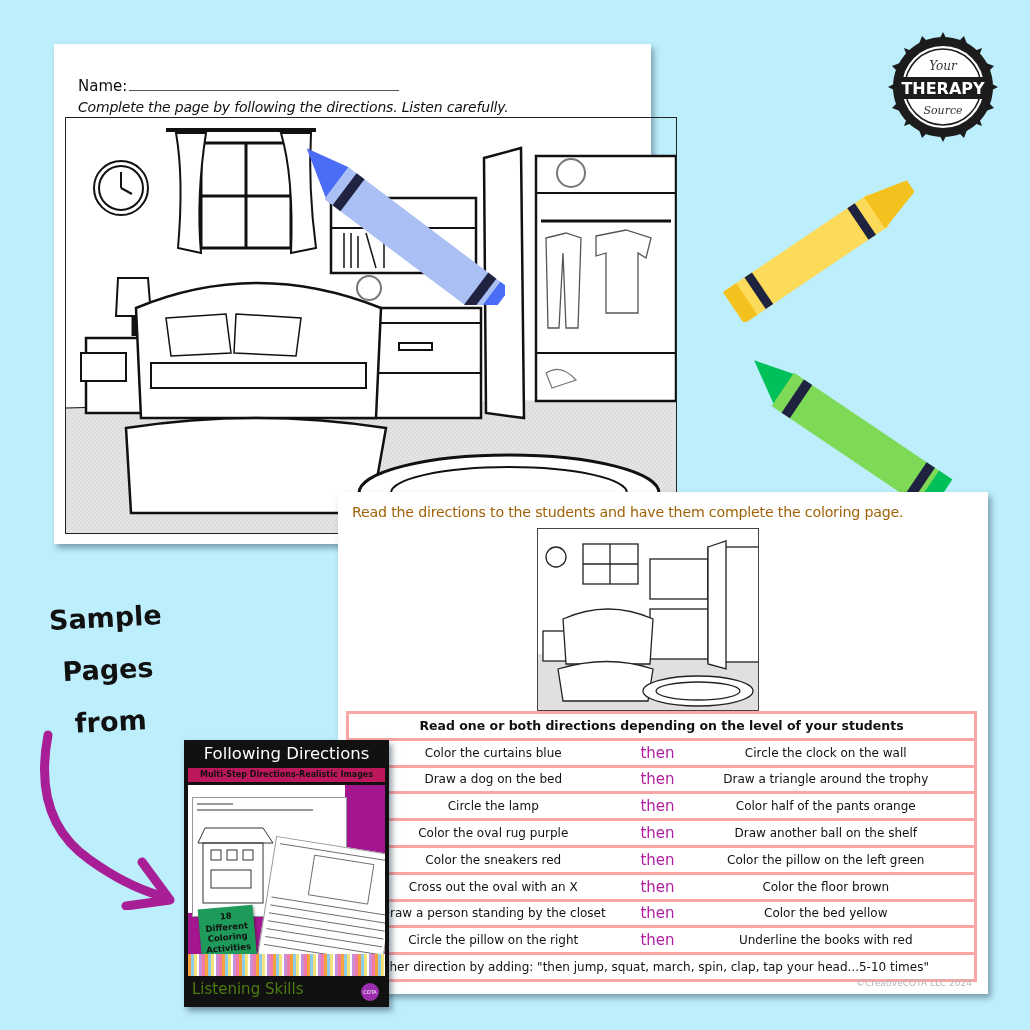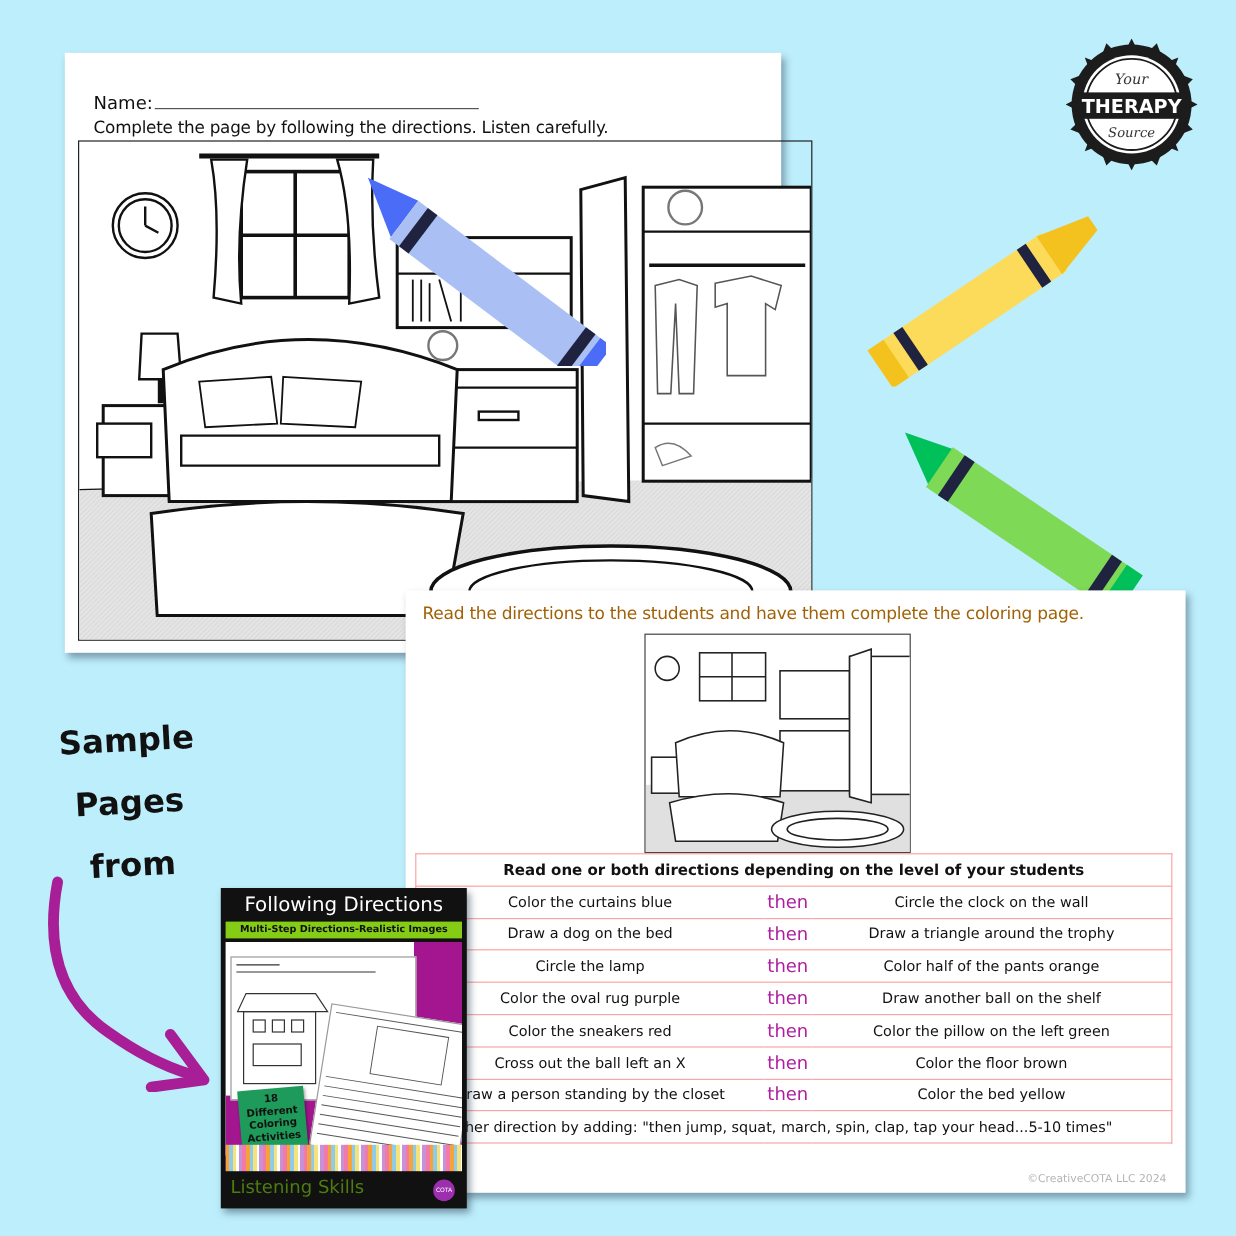--- a/index.html
+++ b/index.html
@@ -5,40 +5,40 @@
   * { box-sizing: border-box; margin: 0; padding: 0; }
   html, body { width: 1030px; height: 1030px; overflow: hidden; }
   body { background: #bdeefc; font-family: "DejaVu Sans", sans-serif; position: relative; }
 
   .page { position: absolute; background: #ffffff; box-shadow: 3px 4px 6px rgba(40,60,80,0.45); }
 
   
   #page1 { left: 54px; top: 44px; width: 597px; height: 500px; }
   #page1 .name-line { position: absolute; left: 24px; top: 33px; font-size: 15px; color: #111; }
   #page1 .name-line .uline { display: inline-block; width: 270px; border-bottom: 1px solid #555; height: 12px; margin-left: 2px; }
-  #page1 .instr { position: absolute; left: 24px; top: 55px; font-size: 14px; color: #111; letter-spacing: -0.2px; }
+  #page1 .instr { position: absolute; left: 24px; top: 55px; font-size: 14px; color: #111; letter-spacing: -0.2px; font-style: italic; }
   #page1 .frame { position: absolute; left: 11px; top: 73px; width: 612px; height: 417px; border: 1.5px solid #222; overflow: hidden; }
 
   
   #page2 { left: 338px; top: 492px; width: 650px; height: 502px; }
   #page2 .instr { position: absolute; left: 14px; top: 12px; font-size: 14.2px; color: #a16207; letter-spacing: -0.2px; white-space: nowrap; }
   #page2 .thumb { position: absolute; left: 199px; top: 36px; width: 222px; height: 183px; border: 1.5px solid #444; overflow: hidden; }
   #page2 table { position: absolute; left: 8px; top: 219px; width: 631px; border-collapse: collapse; }
-  #page2 td { border: 1px solid #fca5a5; height: 26.8px; font-size: 12px; color: #111; text-align: center; white-space: nowrap; }
+  #page2 td { border: 3px solid #fca5a5; height: 26.8px; font-size: 12px; color: #111; text-align: center; white-space: nowrap; }
   #page2 td.head { font-weight: bold; font-size: 12.5px; }
   #page2 td.then { color: #b01ea0; font-size: 15px; width: 40px; border-left: none; border-right: none; }
   #page2 td.left { border-right: none; width: 290px; }
   #page2 td.right { border-left: none; }
   #page2 td.foot { text-align: left; padding-left: 2px; font-size: 12px; }
   #page2 .copy { position: absolute; right: 16px; bottom: 6px; font-size: 9px; color: #b5b5b5; }
 
   
   #cover { position: absolute; left: 184px; top: 740px; width: 205px; height: 267px; background: #111; box-shadow: 3px 4px 6px rgba(40,60,80,0.5); overflow: hidden; }
   #cover .title { position: absolute; left: 0; top: 4px; width: 100%; text-align: center; color: #fff; font-size: 16.5px; }
-  #cover .subtitle { position: absolute; left: 4px; top: 28px; width: 197px; height: 14px; background: #84cc16; color: #111; font-size: 8px; font-weight: bold; text-align: center; line-height: 14px; }
+  #cover .subtitle { position: absolute; left: 4px; top: 28px; width: 197px; height: 14px; background: #be185d; color: #111; font-size: 8px; font-weight: bold; text-align: center; line-height: 14px; }
   #cover .body { position: absolute; left: 4px; top: 45px; width: 197px; height: 178px; background: #fff; overflow: hidden; }
   #cover .purple { position: absolute; right: 0; top: 0; width: 40px; height: 80px; background: #a3168f; }
   #cover .purple2 { position: absolute; left: 0; bottom: 0; width: 197px; height: 50px; background: #a3168f; }
   #cover .stripes { position: absolute; left: 4px; top: 214px; width: 197px; height: 22px;
      background: repeating-linear-gradient(90deg, #f6a23b 0 3px, #8ecbe8 3px 6px, #f5e27a 6px 9px, #ffffff 9px 11px, #c890d6 11px 14px, #f27aa8 14px 17px); }
   #cover .bottom { position: absolute; left: 8px; top: 240px; color: #4d7c0f; font-size: 15px; }
   #cover .logo { position: absolute; right: 10px; top: 243px; width: 18px; height: 18px; border-radius: 50%; background: #9b2fae; color: #fff; font-size: 5px; text-align: center; line-height: 18px; }
   #cover .note { position: absolute; left: 16px; top: 167px; width: 55px; height: 56px; background: #1e9b5a; transform: rotate(-5deg); color: #111; font-size: 8.5px; font-weight: bold; text-align: center; padding-top: 4px; line-height: 10.5px; box-shadow: 1px 2px 3px rgba(0,0,0,0.4); }
   #cover .mini-sheet { position: absolute; background: #fff; border: 1px solid #999; }
 
@@ -231,28 +231,33 @@
           <td class="left">Color the oval rug purple</td>
           <td class="then">then</td>
           <td class="right">Draw another ball on the shelf</td>
         </tr>
     <tr>
           <td class="left">Color the sneakers red</td>
           <td class="then">then</td>
           <td class="right">Color the pillow on the left green</td>
         </tr>
     <tr>
-          <td class="left">Cross out the ball left an X</td>
+          <td class="left">Cross out the oval with an X</td>
           <td class="then">then</td>
           <td class="right">Color the floor brown</td>
         </tr>
     <tr>
           <td class="left">Draw a person standing by the closet</td>
           <td class="then">then</td>
           <td class="right">Color the bed yellow</td>
+        </tr>
+    <tr>
+          <td class="left">Circle the pillow on the right</td>
+          <td class="then">then</td>
+          <td class="right">Underline the books with red</td>
         </tr>
     <tr>
           <td class="foot" colspan="3">d another direction by adding: "then jump, squat, march, spin, clap, tap your head...5-10 times"</td>
         </tr>
   </tbody>
     </table>
   <div class="copy">©CreativeCOTA LLC 2024</div>
 </div>
 
 <div class="side-text">

